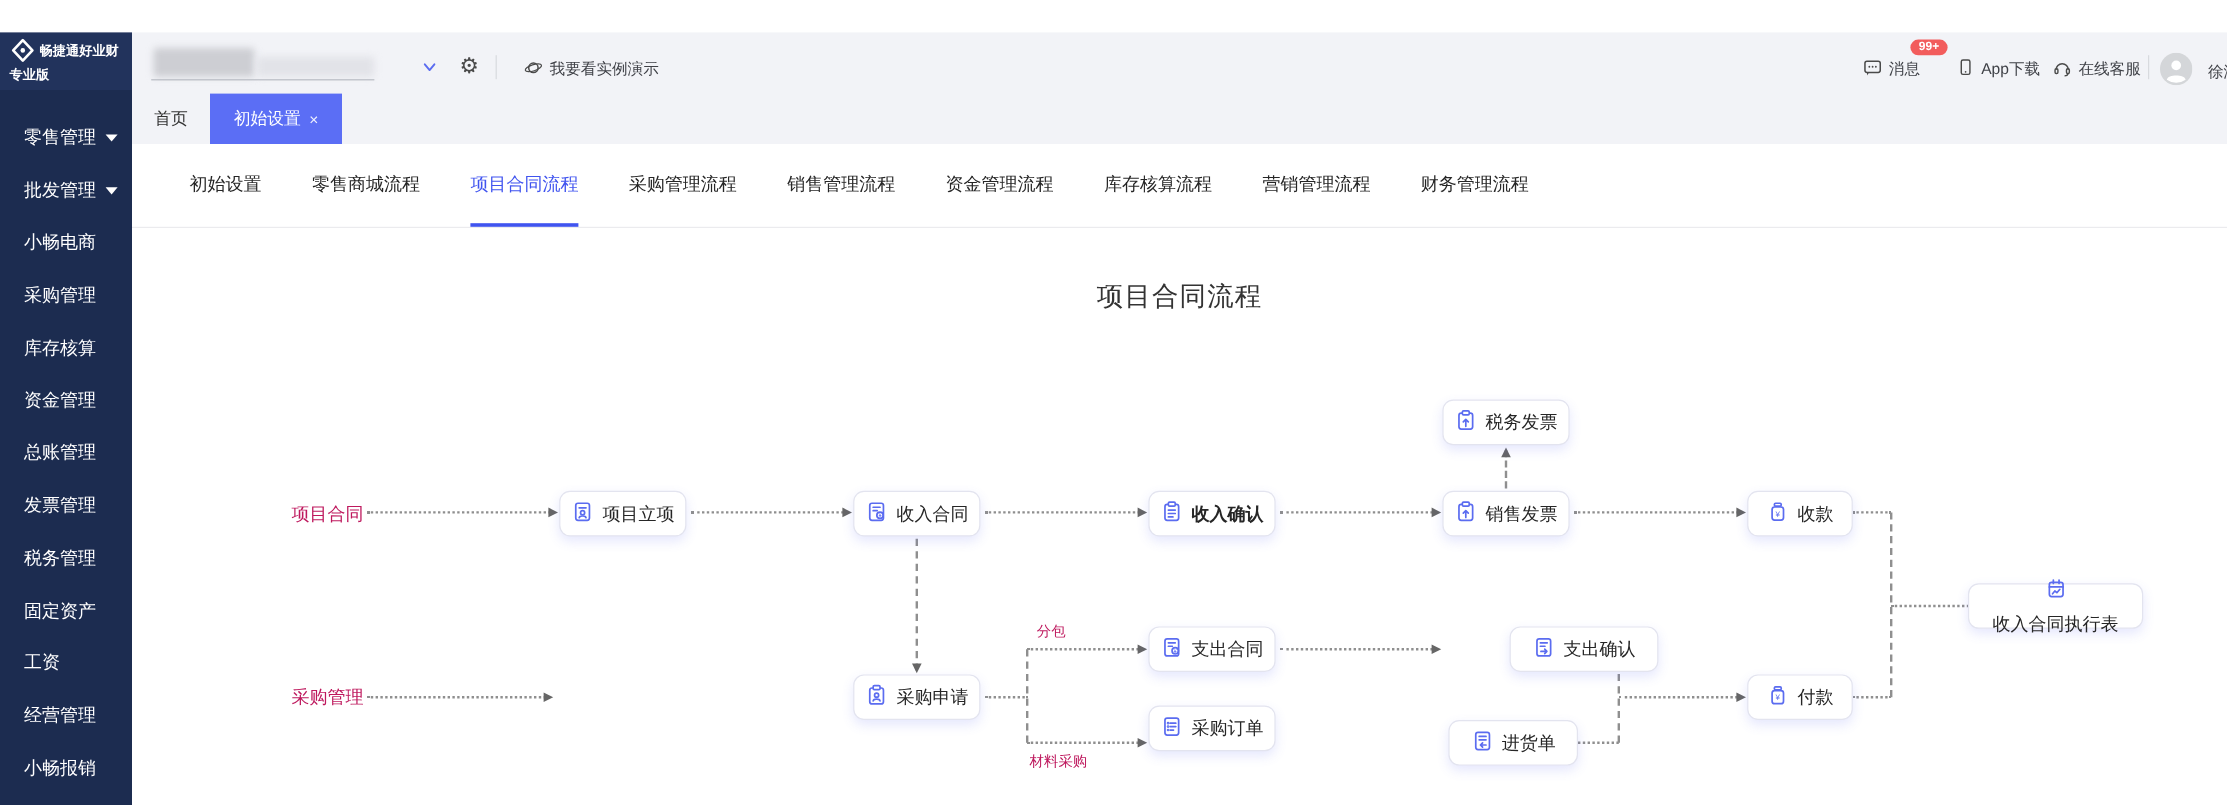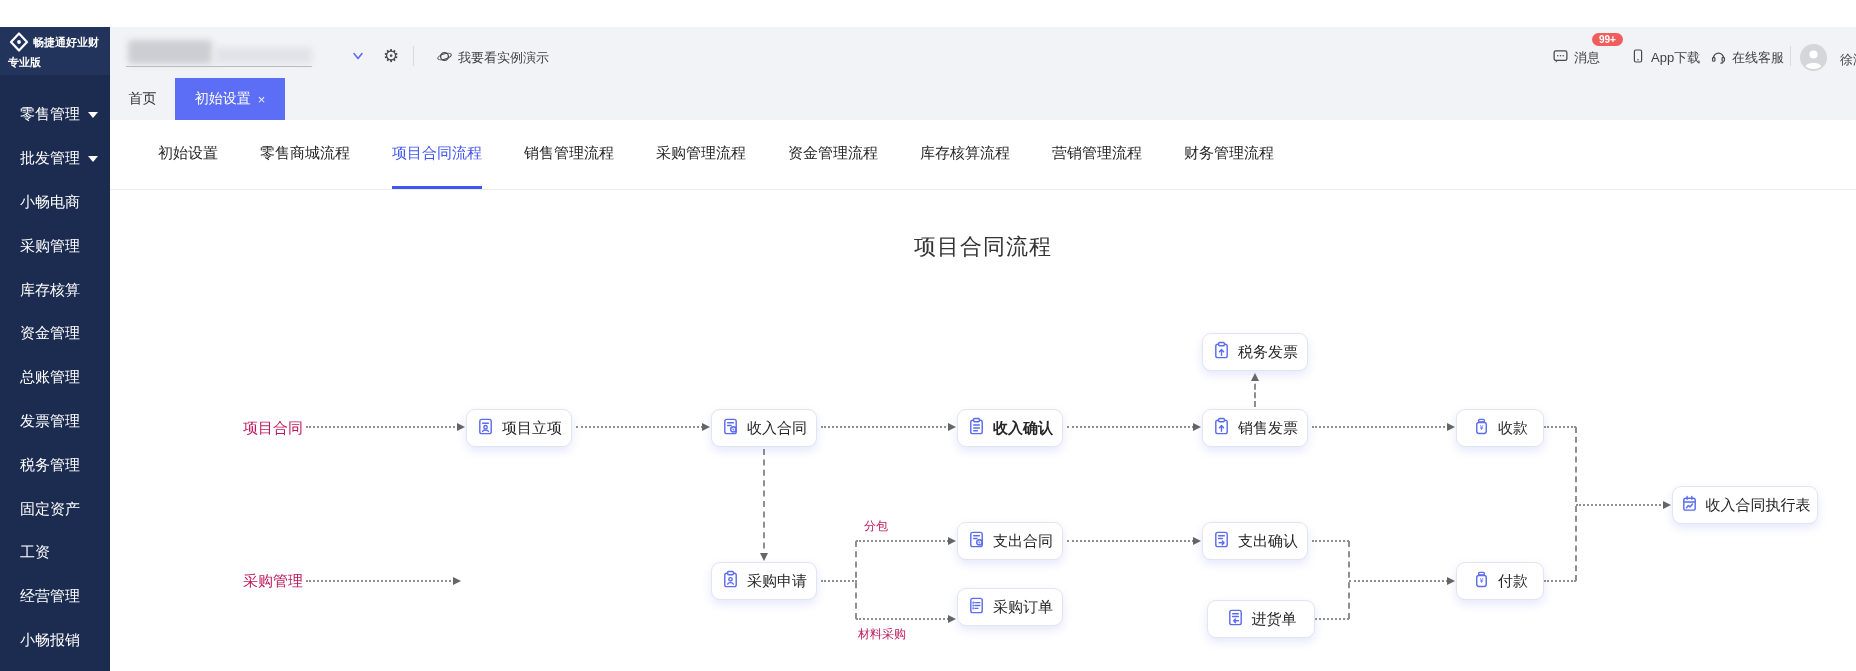--- a/index.html
+++ b/index.html
@@ -182,22 +182,22 @@
     </div>
   <div class="wtab-active">
     <span>初始设置</span>
     <span class="x">×</span>
   </div>
 
   <div class="subtabs">
     <div class="stab">初始设置</div>
     <div class="stab">零售商城流程</div>
     <div class="stab active">项目合同流程</div>
+    <div class="stab">采购管理流程</div>
     <div class="stab">销售管理流程</div>
-    <div class="stab">采购管理流程</div>
     <div class="stab">资金管理流程</div>
     <div class="stab">库存核算流程</div>
     <div class="stab">营销管理流程</div>
     <div class="stab">财务管理流程</div>
   </div>
 
   <div class="flow">
     <div class="flowtitle">项目合同流程</div>
 
     <div class="lane" style="left:133px; top:229px;">项目合同</div>
@@ -291,21 +291,21 @@
     </div>
     <div class="node" style="left:847px; top:332px; width:106px;">
       <span><svg width="19" height="19" viewBox="0 0 20 20" fill="none" stroke="#5b6cf0" stroke-width="1.5" stroke-linecap="round">
             <rect x="4" y="2.5" width="12" height="15" rx="2"></rect>
             <path d="M7 6h6M7 9h3.5"></path>
             <circle cx="13" cy="13" r="2.8"></circle>
             <text x="13" y="14.8" font-size="5" text-anchor="middle" fill="#5b6cf0" stroke="none">¥</text>
           </svg></span>
       <span>支出合同</span>
     </div>
-    <div class="node" style="left:1092px; top:332px; width:106px;">
+    <div class="node" style="left:1148px; top:332px; width:124px;">
       <span><svg width="19" height="19" viewBox="0 0 20 20" fill="none" stroke="#5b6cf0" stroke-width="1.5" stroke-linecap="round" stroke-linejoin="round">
             <rect x="4" y="2.5" width="12" height="15" rx="2"></rect>
             <path d="M7 6h6M7 9h4"></path>
             <path d="M7.5 13.5h5M10.8 11.6l1.9 1.9-1.9 1.9"></path>
           </svg></span>
       <span>支出确认</span>
     </div>
     <div class="node" style="left:847px; top:398px; width:106px;">
       <span><svg width="19" height="19" viewBox="0 0 20 20" fill="none" stroke="#5b6cf0" stroke-width="1.5" stroke-linecap="round">
             <rect x="4" y="2.5" width="12" height="15" rx="2"></rect>
@@ -325,21 +325,21 @@
       <span>进货单</span>
     </div>
     <div class="node" style="left:1346px; top:372px; width:88px;">
       <span><svg width="19" height="19" viewBox="0 0 20 20" fill="none" stroke="#5b6cf0" stroke-width="1.5" stroke-linecap="round">
             <rect x="7" y="2.5" width="6" height="2.6" rx="1"></rect>
             <rect x="5" y="5.8" width="10" height="11.5" rx="2.2"></rect>
             <text x="10" y="14.2" font-size="7" text-anchor="middle" fill="#5b6cf0" stroke="none">¥</text>
           </svg></span>
       <span>付款</span>
     </div>
-    <div class="node" style="left:1562px; top:296px; width:146px;">
+    <div class="node" style="left:1530px; top:296px; width:146px;flex-direction:column;">
       <span><svg width="19" height="19" viewBox="0 0 20 20" fill="none" stroke="#5b6cf0" stroke-width="1.5" stroke-linecap="round" stroke-linejoin="round">
             <rect x="4" y="4.5" width="12" height="12.5" rx="2"></rect>
             <path d="M4 8.5h12M7.5 2.5v3M12.5 2.5v3"></path>
             <path d="M6.8 14.5l2-2.4 1.8 1.5 2.6-3"></path>
           </svg></span>
       <span>收入合同执行表</span>
     </div>
   </div>
 </div>
 

